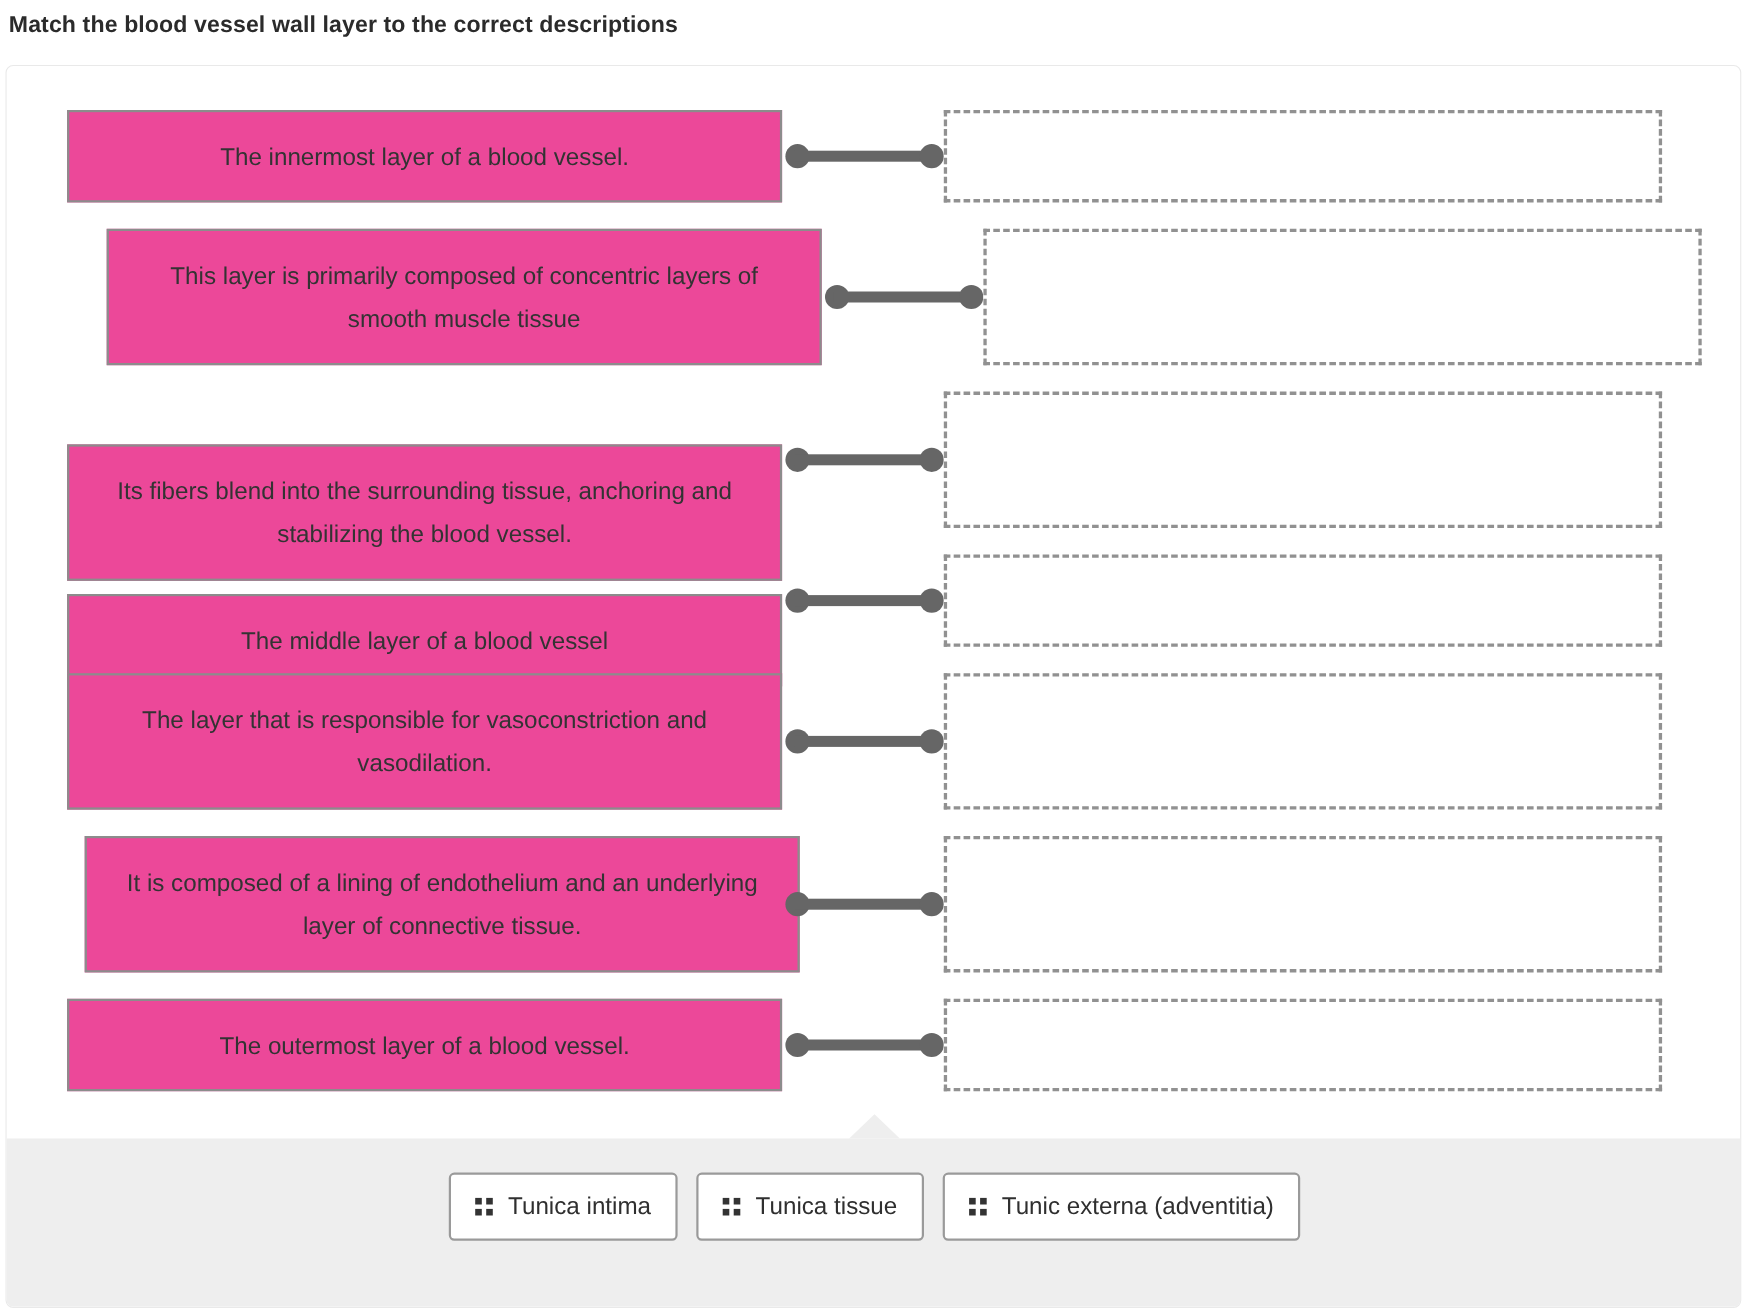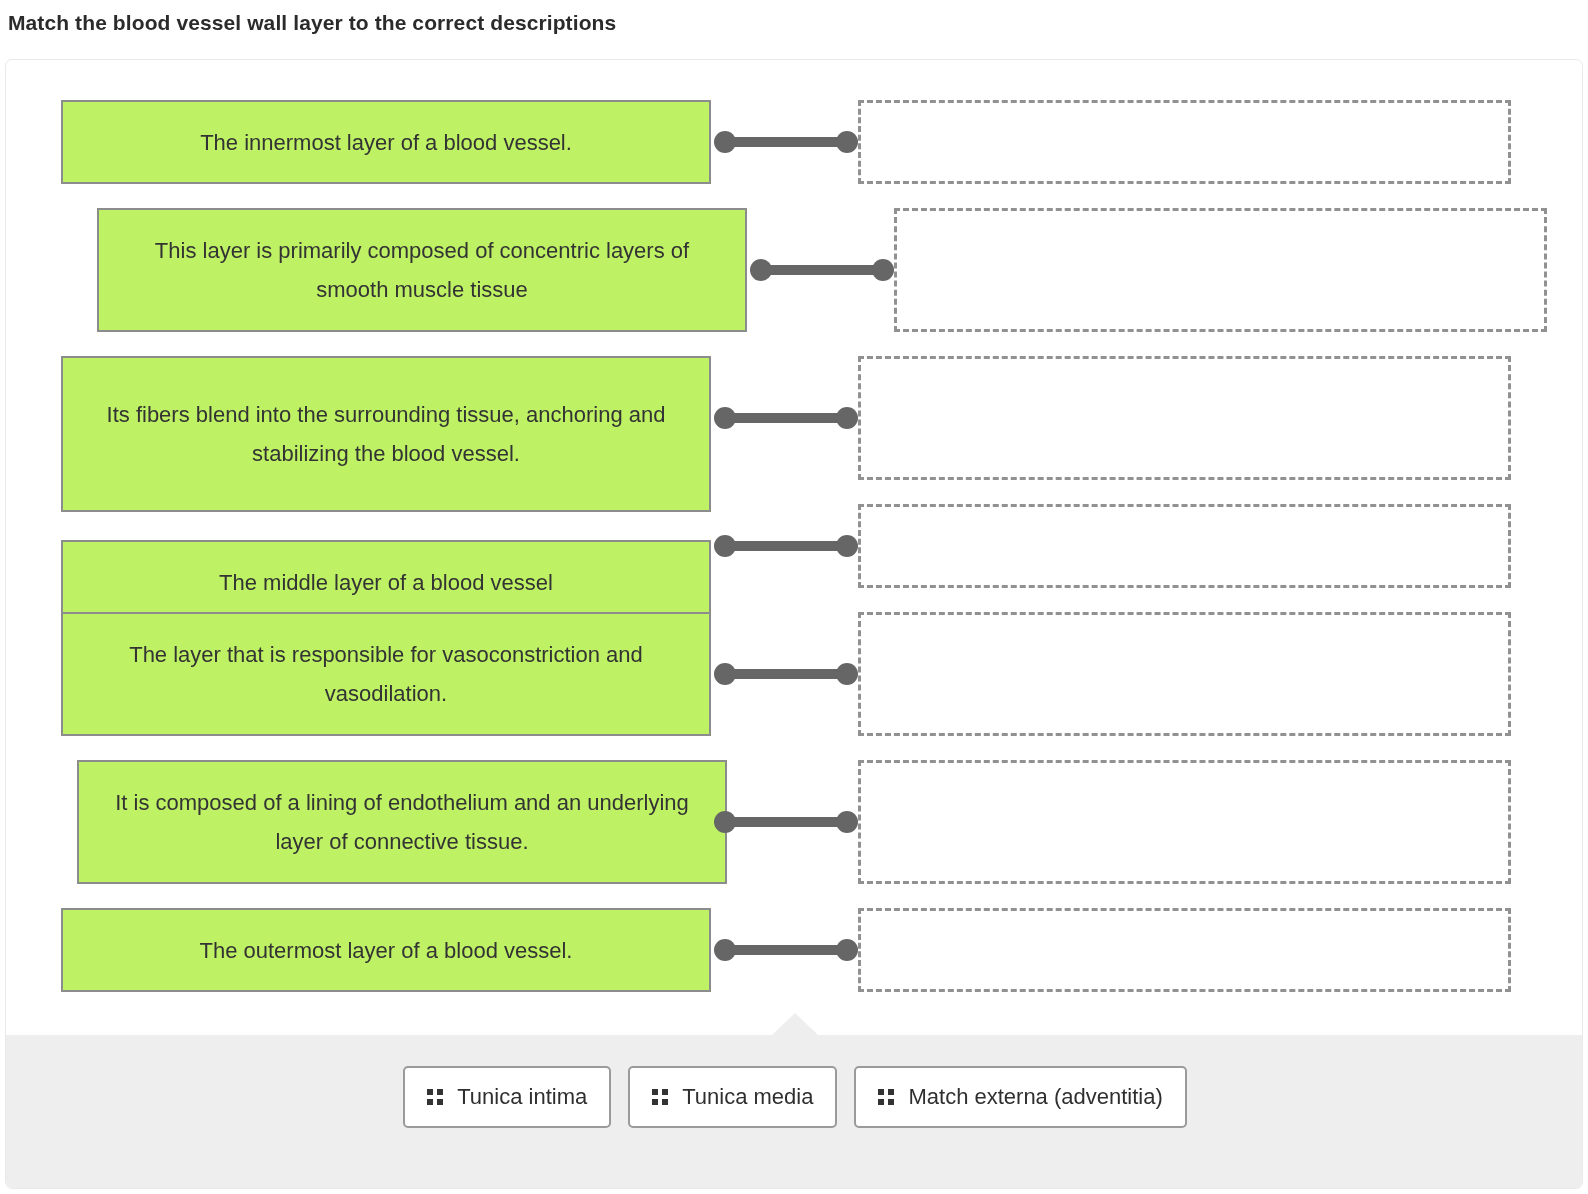--- a/index.html
+++ b/index.html
@@ -57,21 +57,21 @@
     width: 1500px;
   }
 
   
   .prompt-box {
     position: absolute;
     left: 0;
     top: 0;
     width: 650px;
     border: 2px solid #8c8c8c;
-    background: #bef264;
+    background: #ec4899;
     display: flex;
     align-items: center;
     justify-content: center;
     padding: 6px 18px;
   }
   .prompt-text {
     font-size: 22px;
     line-height: 39px;
     color: #333333;
     text-align: center;
@@ -205,21 +205,21 @@
         <span class="knob left"></span>
         <span class="bar"></span>
         <span class="knob right"></span>
       </div>
       <div class="drop-zone" style="height: 124px;">
         <span class="drop-value"></span>
       </div>
     </div>
 
     <div class="match-row" style="top: 296px; height: 124px;">
-      <div class="prompt-box" style="height: 156px;">
+      <div class="prompt-box" style="height: 124px; margin-top: 48px;">
         <span class="prompt-text">Its fibers blend into the surrounding tissue, anchoring and stabilizing the blood vessel.</span>
       </div>
       <div class="connector" style="top: 51px;">
         <span class="knob left"></span>
         <span class="bar"></span>
         <span class="knob right"></span>
       </div>
       <div class="drop-zone" style="height: 124px;">
         <span class="drop-value"></span>
       </div>
@@ -297,29 +297,29 @@
         <span class="chip-label">Tunica intima</span>
       </div>
 
       <div class="chip">
         <span class="drag-handle">
           <i></i>
             <i></i>
             <i></i>
             <i></i>
         </span>
-        <span class="chip-label">Tunica media</span>
+        <span class="chip-label">Tunica tissue</span>
       </div>
 
       <div class="chip">
         <span class="drag-handle">
           <i></i>
             <i></i>
             <i></i>
             <i></i>
         </span>
-        <span class="chip-label">Match externa (adventitia)</span>
+        <span class="chip-label">Tunic externa (adventitia)</span>
       </div>
 
     </div>
   </div>
 
 </div>
 
 </body></html>

